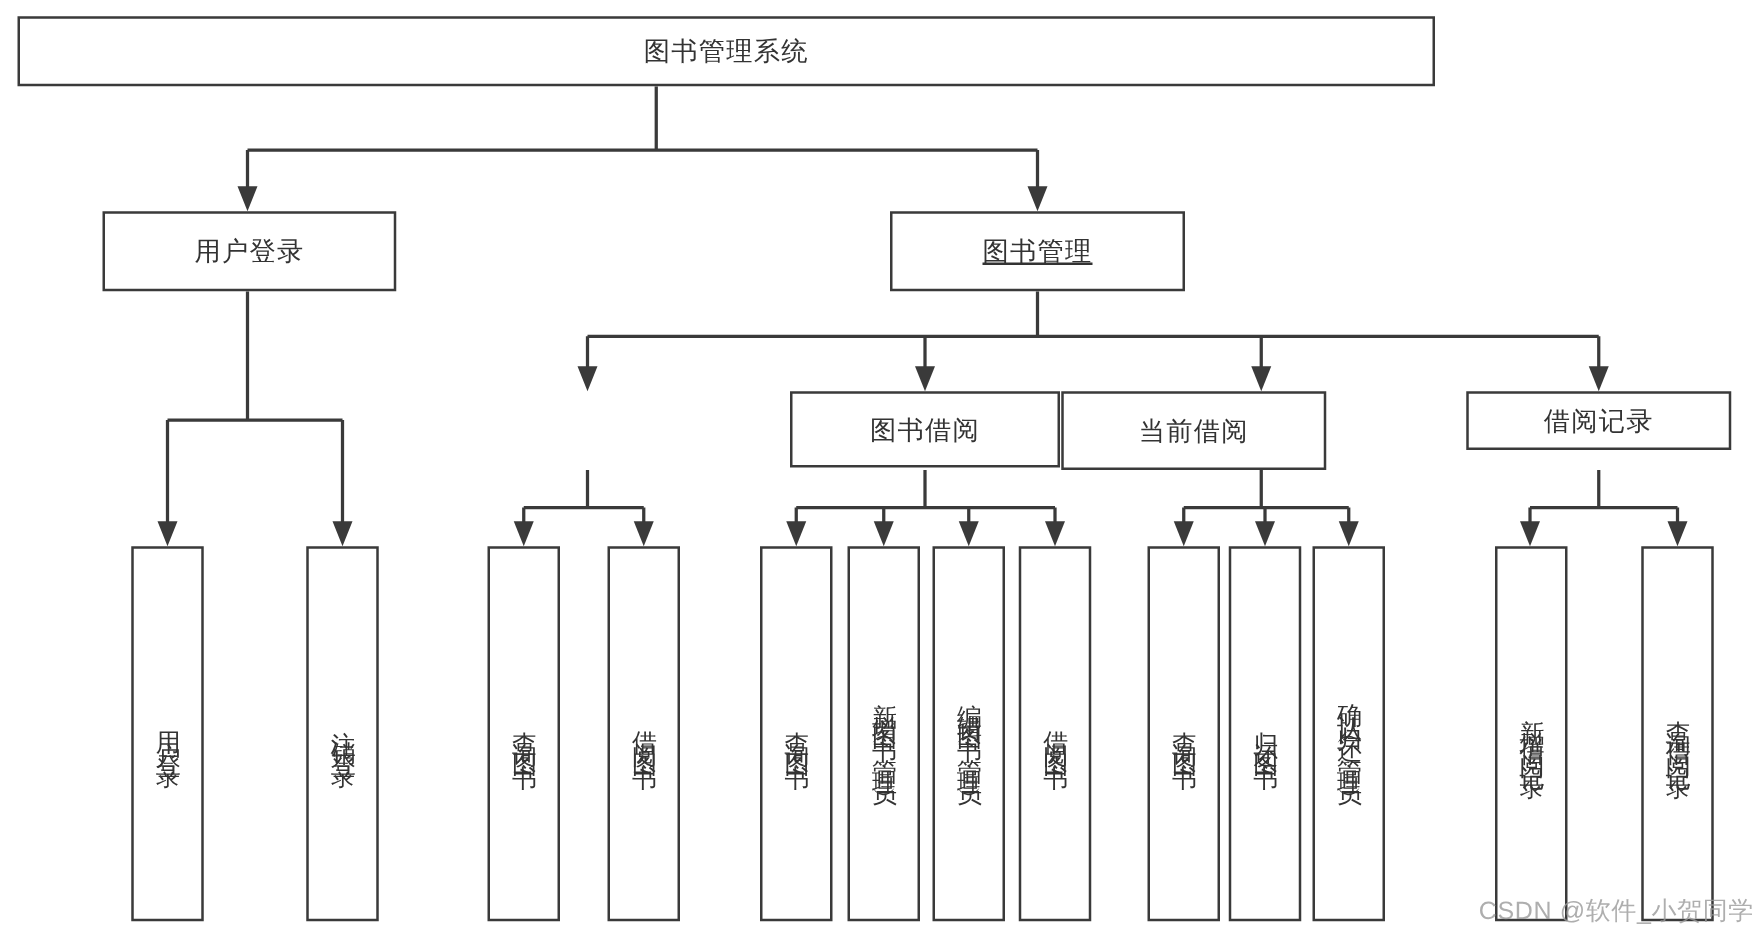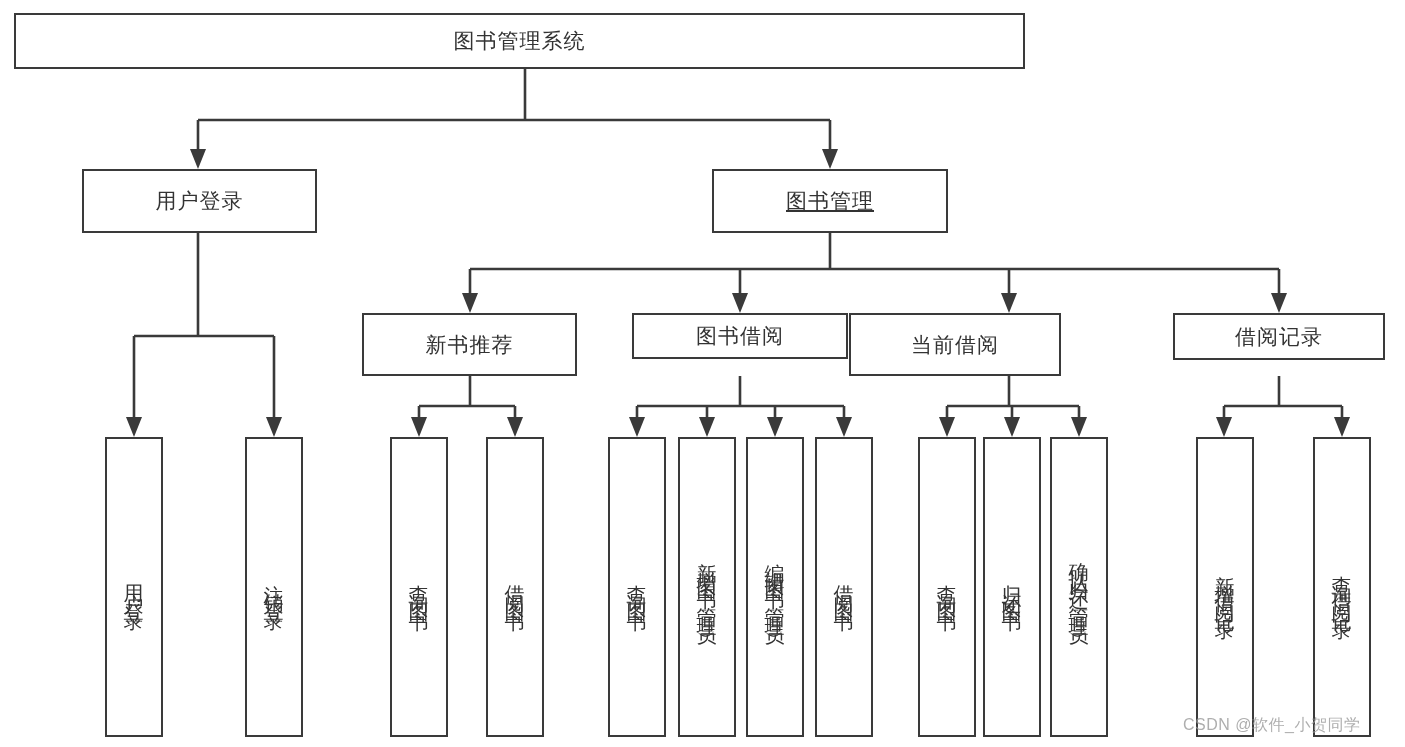--- a/index.html
+++ b/index.html
@@ -35,40 +35,40 @@
     writing-mode: vertical-rl;
     text-orientation: mixed;
     font-size: 20px;
     letter-spacing: 9px;
     line-height: 1.1;
     white-space: nowrap;
     color: var(--text);
   }
 
   
-  .n-root { left: 14px; top: 13px; width: 1011px; height: 56px; }
+  .n-root { left: 14px; top: 13px; width: 1134px; height: 56px; }
   
   .n-login { left: 82px;  top: 169px; width: 235px; height: 64px; }
   .n-mgmt  { left: 712px; top: 169px; width: 236px; height: 64px; text-decoration: underline; }
   
   .n-rec   { left: 362px;  top: 313px; width: 215px; height: 63px; }
-  .n-bor   { left: 632px;  top: 313px; width: 216px; height: 46px; }
+  .n-bor   { left: 632px;  top: 313px; width: 216px; height: 61px; }
   .n-cur   { left: 849px;  top: 313px; width: 212px; height: 63px; }
   .n-recrd { left: 1173px; top: 313px; width: 212px; height: 47px; }
   
   .lf { top: 437px; }
   .l-a1 { left: 105px; }  .l-a2 { left: 245px; }
   .l-b1 { left: 390px; }  .l-b2 { left: 486px; }
   .l-c1 { left: 608px; }  .l-c2 { left: 678px; } .l-c3 { left: 746px; } .l-c4 { left: 815px; }
   .l-d1 { left: 918px; }  .l-d2 { left: 983px; } .l-d3 { left: 1050px; }
   .l-e1 { left: 1196px; } .l-e2 { left: 1313px; }
 
   .watermark {
     position: absolute; left: 1183px; top: 715px;
-    font-size: 16px; color: var(--watermark);
+    font-size: 20px; color: var(--watermark);
     opacity: 0.8; z-index: 5; white-space: nowrap;
     letter-spacing: 0.5px;
   }
 </style>
 </head>
 <body>
 
 <div class="stage">
 
   <svg class="connectors" width="1405" height="747" viewBox="0 0 1405 747">
@@ -111,23 +111,20 @@
     <span>图书管理系统</span>
   </div>
 
   <div class="hbox n-login">
     <span>用户登录</span>
   </div>
   <div class="hbox n-mgmt">
     <span>图书管理</span>
   </div>
 
-  <div class="hbox n-rec">
-    <span>新书推荐</span>
-  </div>
   <div class="hbox n-bor">
     <span>图书借阅</span>
   </div>
   <div class="hbox n-cur">
     <span>当前借阅</span>
   </div>
   <div class="hbox n-recrd">
     <span>借阅记录</span>
   </div>
 

